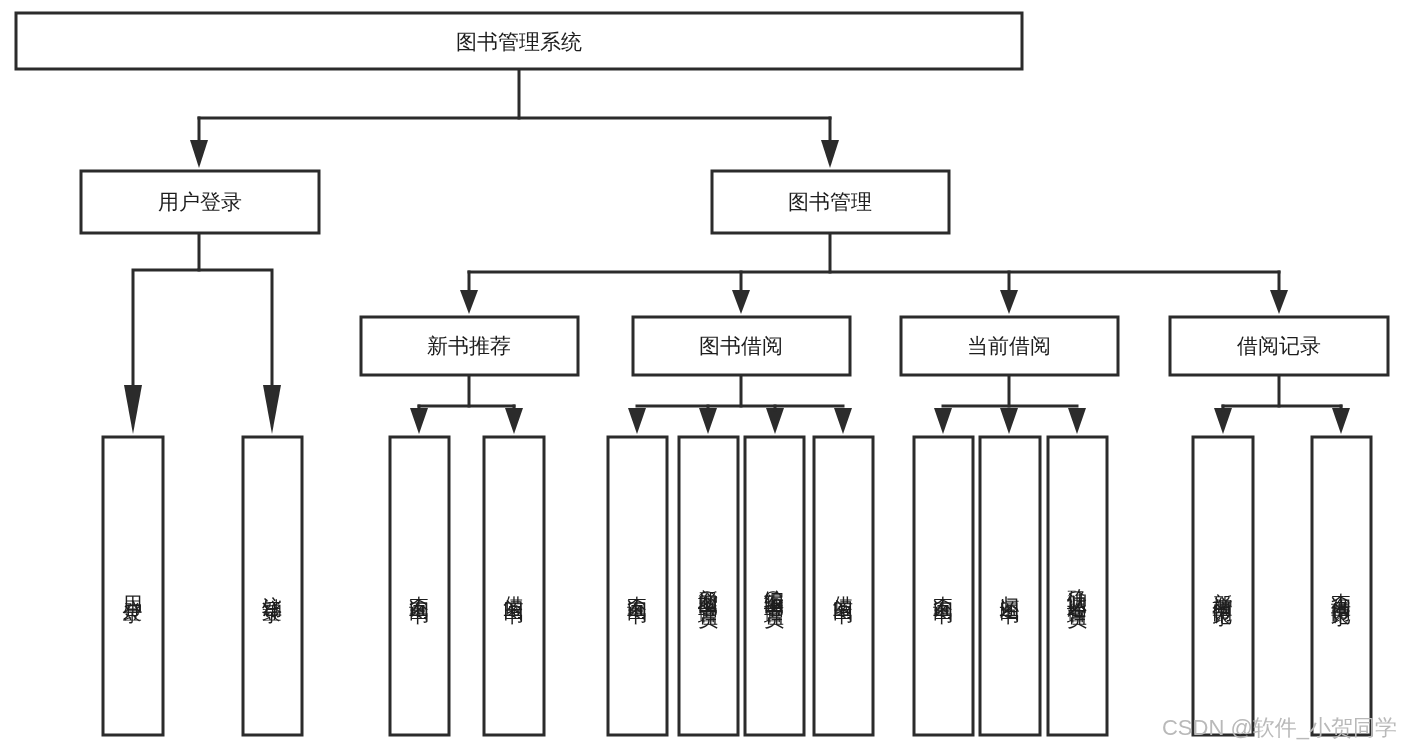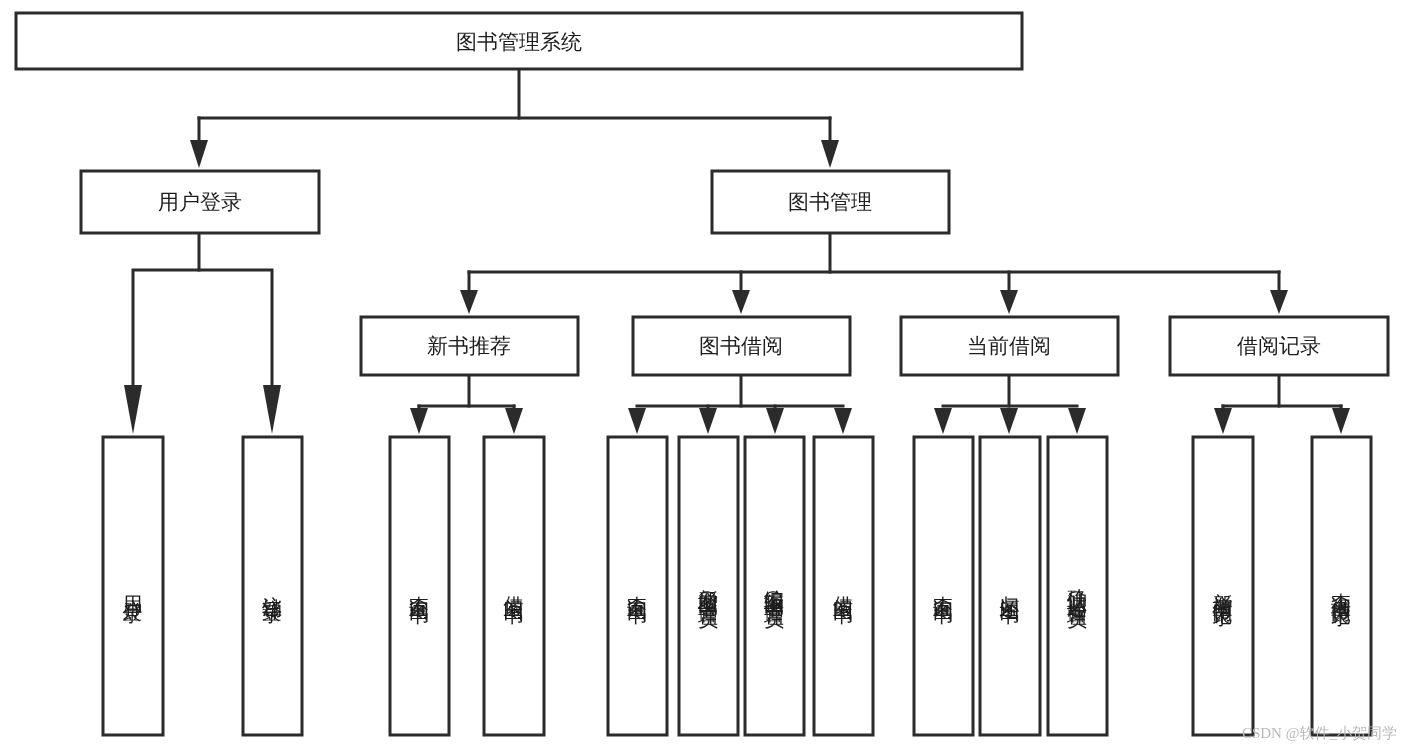--- a/index.html
+++ b/index.html
@@ -59,22 +59,22 @@
     color: #1d1d1d;
     letter-spacing: 3px;
     text-align: center;
     white-space: nowrap;
     pointer-events: none;
   }
   .watermark {
     position: absolute;
     right: 8px;
     bottom: 4px;
-    font-family: Liberation Serif, serif;
-    font-size: 15px;
+    font-family: Liberation Sans, sans-serif;
+    font-size: 22px;
     color: #b9b9b9;
     white-space: nowrap;
   }
 </style>
 </head>
 <body>
 
 <div id="diagram-root">
 
   <svg class="diagram" viewBox="0 0 1405 747">

